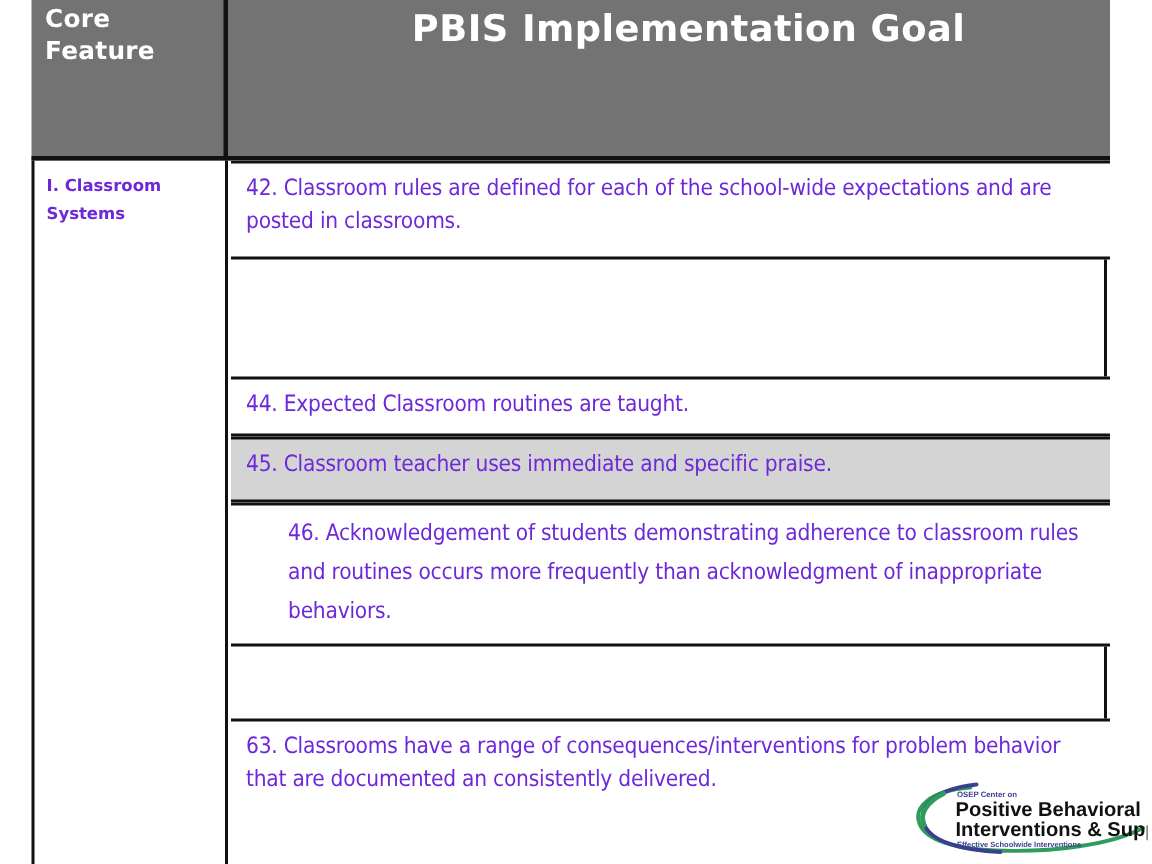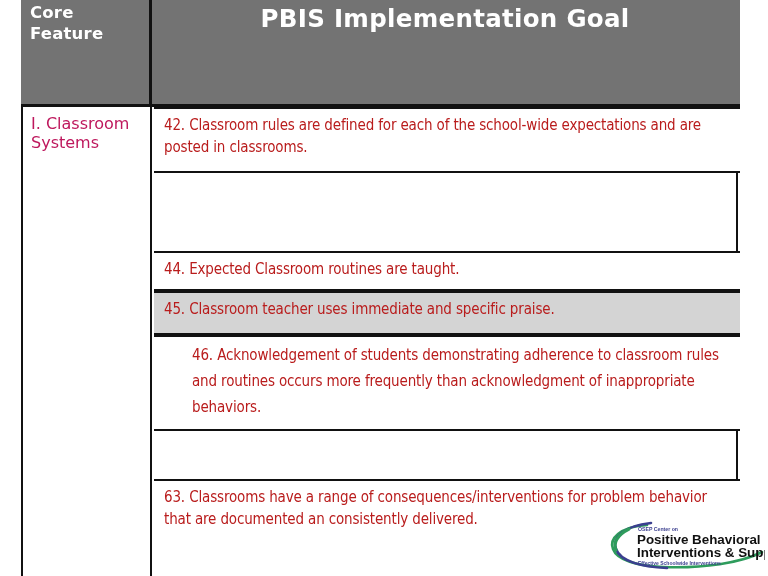--- a/index.html
+++ b/index.html
@@ -47,21 +47,21 @@
     color: #ffffff;
     font-family: "DejaVu Sans", sans-serif;
     font-size: 16.5px;
     font-weight: 700;
     line-height: 21px;
     letter-spacing: 0.2px;
     white-space: pre-line;
   }
   .header-right {
     position: absolute;
-    left: 130px;
+    left: 144px;
     top: 0px;
     width: 588px;
     height: 104px;
     display: flex;
     align-items: flex-start;
     justify-content: center;
     padding-top: 2px;
     box-sizing: border-box;
   }
   .header-title {
@@ -90,23 +90,23 @@
     left: 0px;
     top: 0px;
     width: 129px;
     height: 469px;
     box-sizing: border-box;
     border-right: 2px solid #111111;
     padding: 7px 6px 0 8px;
   }
   .feature-label {
     font-family: "DejaVu Sans", sans-serif;
-    font-size: 16px;
-    font-weight: 400;
-    color: #be185d;
+    font-size: 11px;
+    font-weight: 700;
+    color: #6d28d9;
     line-height: 19px;
     white-space: pre-line;
   }
 
   .goal-col {
     position: absolute;
     left: 131px;
     top: 0px;
     width: 586px;
     height: 469px;
@@ -120,21 +120,21 @@
     border-top: 2px solid #111111;
     border-bottom: 2px solid #111111;
     background: #ffffff;
     padding: 5px 10px 4px 10px;
   }
   .goal-row.shaded { background: #d4d4d4; }
 
   .goal-text {
     font-family: "DejaVu Sans Condensed", "DejaVu Sans", sans-serif;
     font-size: 15px;
-    color: #b91c1c;
+    color: #6d28d9;
     line-height: 22px;
     letter-spacing: -0.15px;
   }
   .goal-text.loose { line-height: 26px; margin-left: 28px; }
 
   
   #row-42 { top: 0px;   height: 66px; }
   #row-43 { top: 66px;  height: 78px; }
   #row-44 { top: 144px; height: 40px; }
   #row-45 { top: 184px; height: 44px; }

